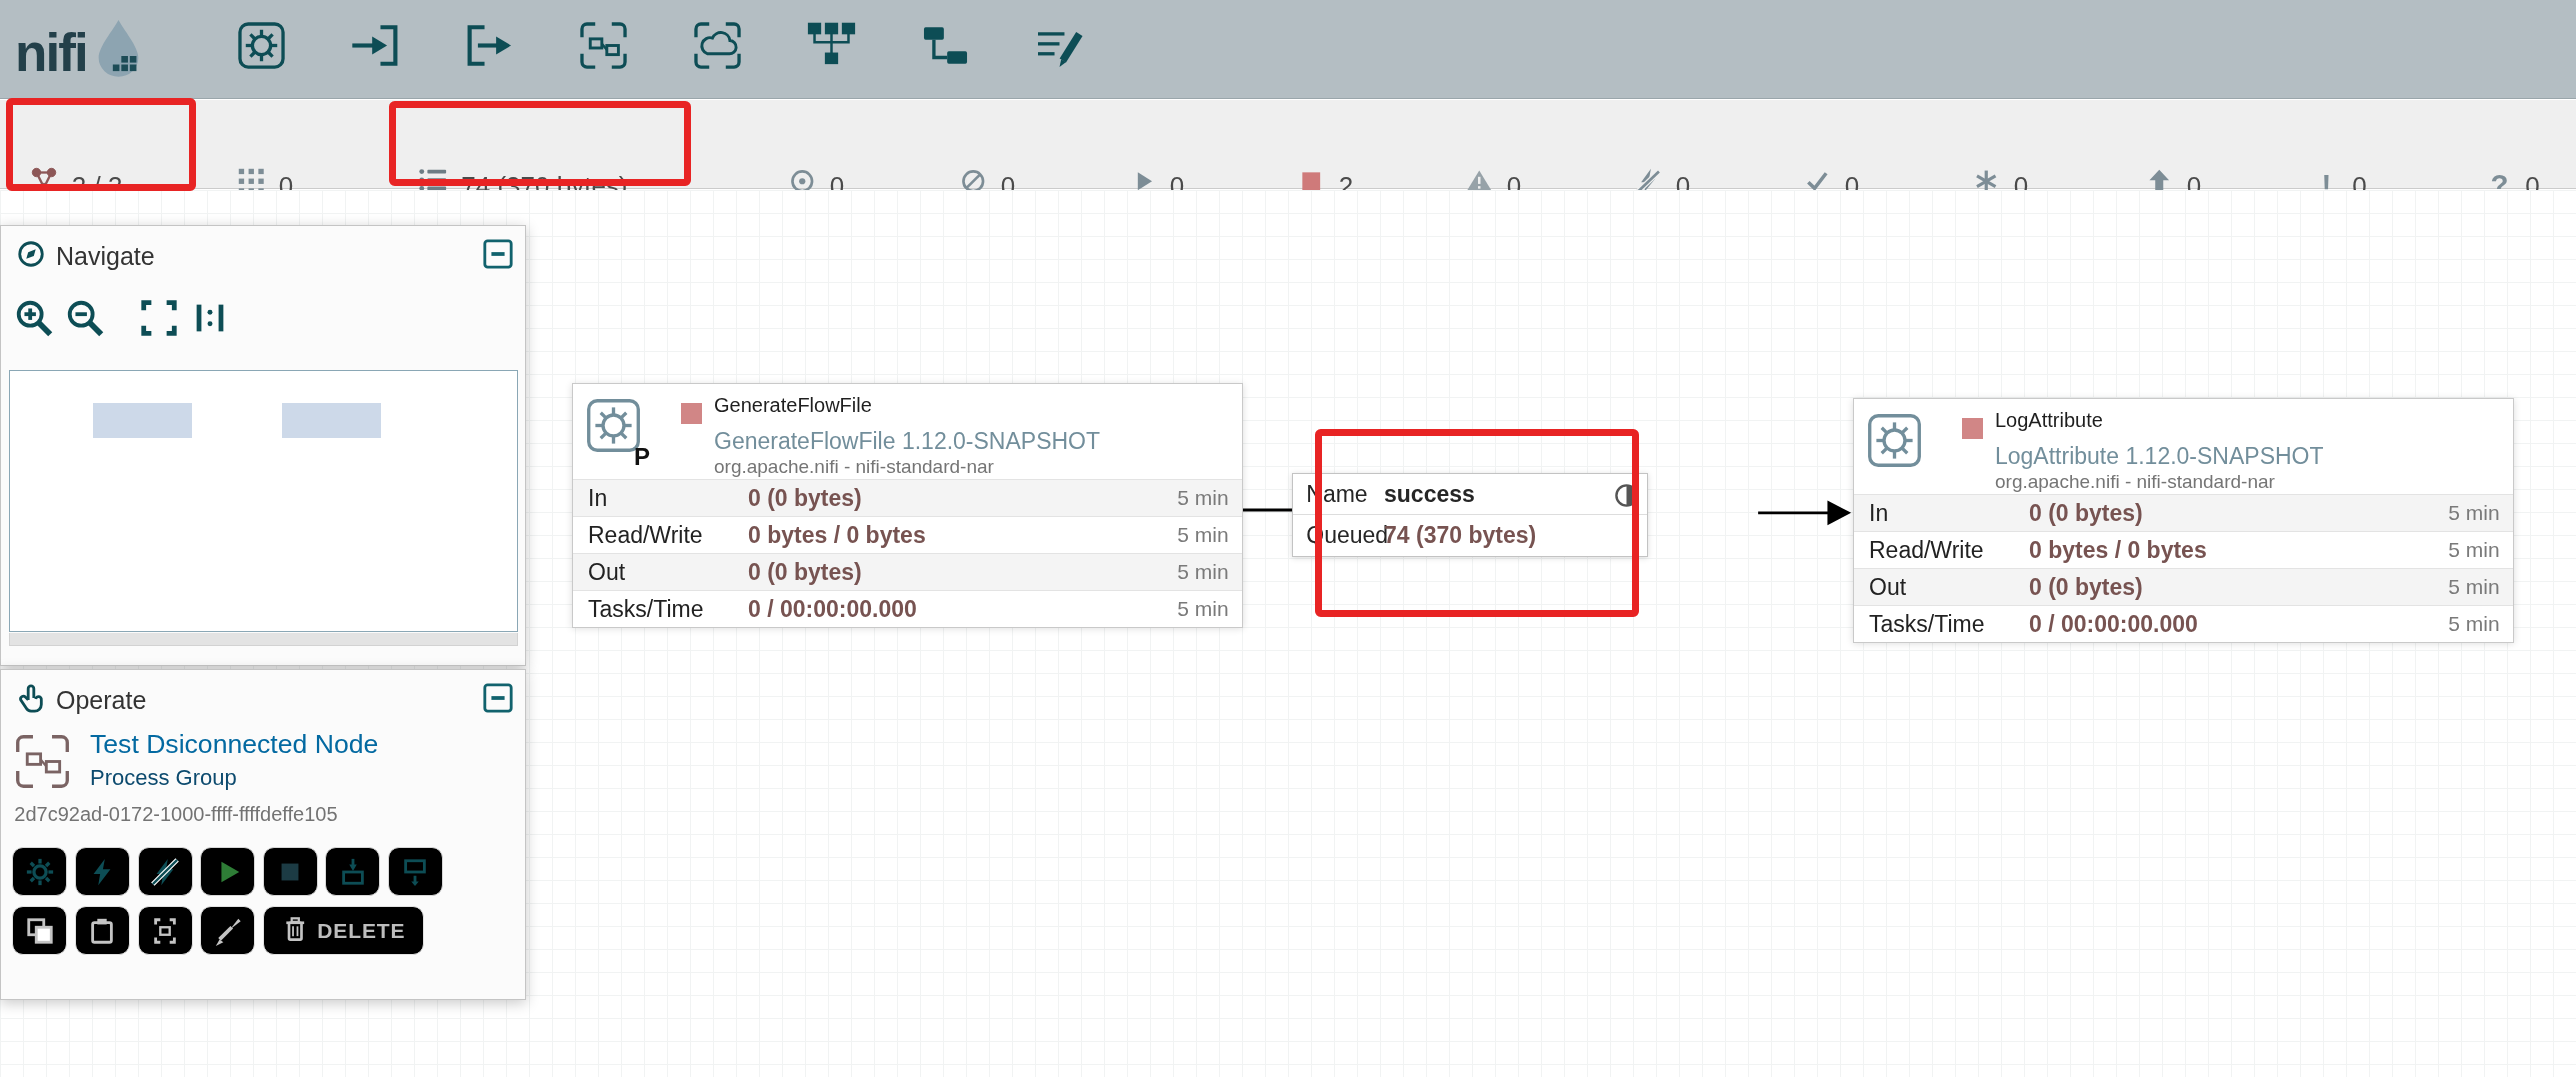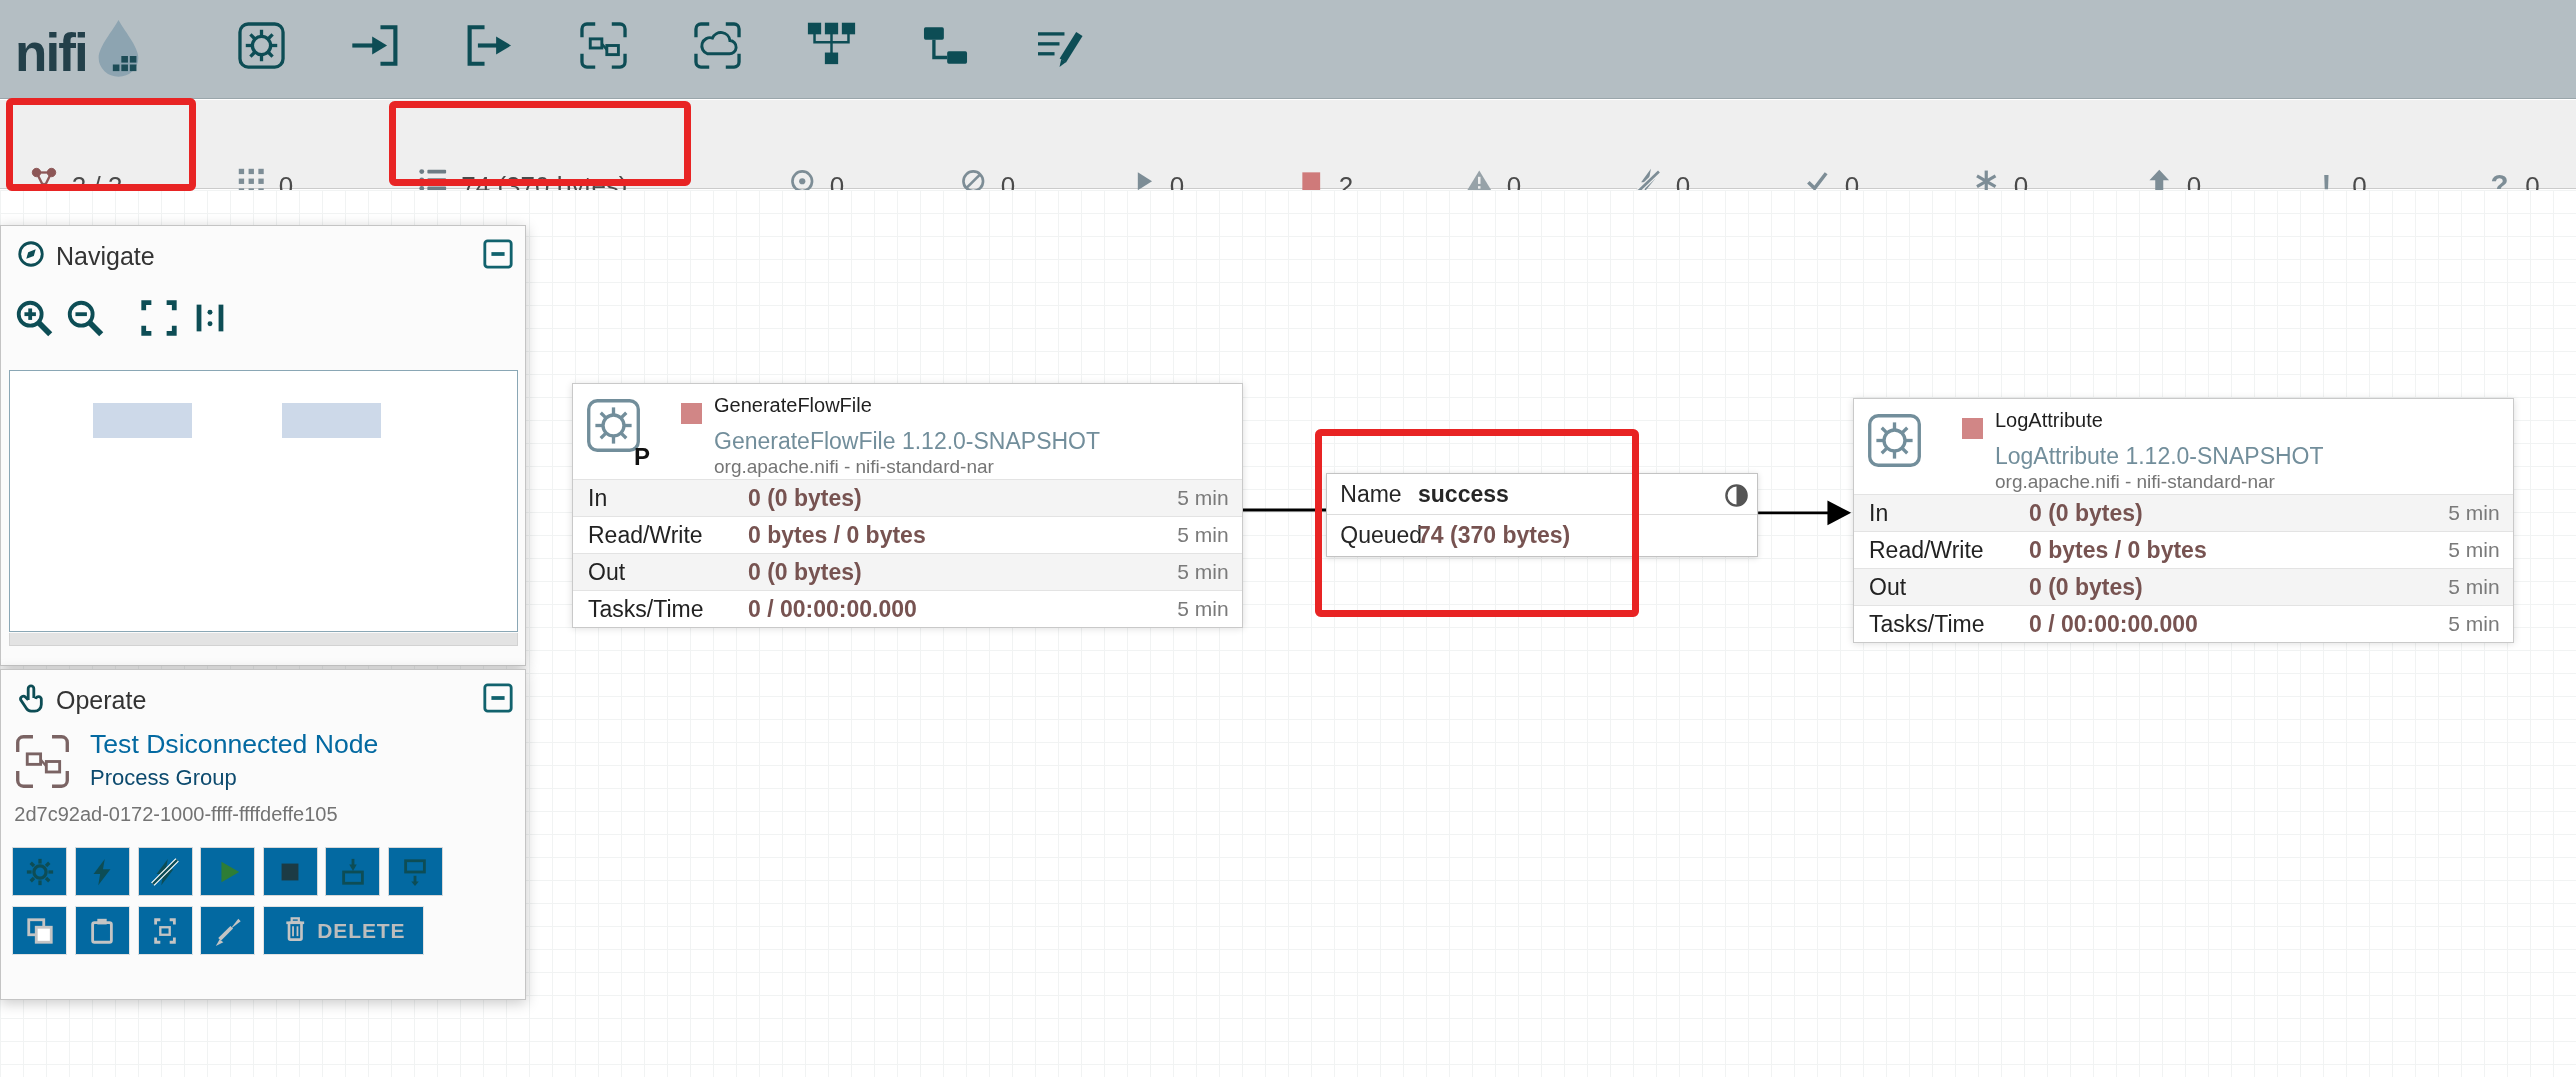--- a/index.html
+++ b/index.html
@@ -40,21 +40,21 @@
   .proc-name { position:absolute; left:141px; top:9.5px; font-size:20px; color:#1f1f1f; }
   .proc-type { position:absolute; left:141px; top:44px; font-size:23px; color:#728e9b; }
   .proc-bundle { position:absolute; left:141px; top:72px; font-size:19px; color:#757575; }
   .proc-row { display:flex; align-items:center; height:37px; font-size:23px; border-top:0.9px solid #e3e3e3; }
   .proc-row.alt { background:#f4f4f4; }
   .pr-label { width:175px; padding-left:15px; color:#222; }
   .pr-value { flex:1; font-weight:bold; color:#775351; }
   .pr-window { color:#7a7a7a; font-size:21px; padding-right:13.3px; }
 
   
-  .conn-label { position:absolute; left:1326px; top:473px; width:432px; height:84px;
+  .conn-label { position:absolute; left:1292px; top:473px; width:356px; height:84px;
                 background:#fff; border:0.9px solid #c3c3c3; z-index:5; box-shadow:0 0.9px 5.7px rgba(0,0,0,.15); }
   .cl-row { position:relative; height:41px; display:flex; align-items:center; font-size:23px; }
   .cl-row.first { border-bottom:0.9px solid #ddd; }
   .cl-key { width:91px; padding-left:13.3px; color:#262626; }
   .cl-val { color:#262626; font-weight:bold; }
   .cl-val.queued { color:#775351; }
   .cl-pie { position:absolute; right:7.6px; top:8.5px; }
 
   
   .panel { position:absolute; left:0; width:526px; background:#fbfbfb; border:0.9px solid #c4c4c4;
@@ -70,21 +70,21 @@
              border:0.9px solid #8aa7b5; }
   .mini-rect { position:absolute; top:32px; width:99px; height:35px; background:#cdd9e9; }
   .mini-strip { position:absolute; left:7.6px; top:407px; width:509px; height:13.3px; background:#e3e3e3;
                 border:0.9px solid #d2d2d2; border-top:none; }
 
   .op-icon { position:absolute; left:11.4px; top:61px; }
   .op-name { position:absolute; left:89px; top:59px; font-size:26.6px; color:#0369a1; }
   .op-type { position:absolute; left:89px; top:95px; font-size:22px; color:#0c4a6e; }
   .op-id { position:absolute; left:13.3px; top:133px; font-size:20px; color:#737373; }
   .op-row { position:absolute; left:11.4px; display:flex; gap:7.6px; }
-  .op-btn { width:55px; height:49px; background:#0369a1; border:0.9px solid #d7d7d7; border-radius:1px;
+  .op-btn { width:55px; height:49px; background:#000000; border:0.9px solid #d7d7d7; border-radius:11px;
             display:flex; align-items:center; justify-content:center; gap:7.6px; cursor:pointer; }
   .op-btn.disabled { border-color:#e2e2e2; cursor:default; }
   .op-del { width:161px; }
   .op-del-label { font-size:21px; color:#bdbdbd; letter-spacing:0.9px; font-weight:bold; }
 
   
   .ann { position:absolute; border:7.6px solid #e82424; border-radius:5.7px; z-index:60; pointer-events:none; }
 </style>
 </head>
 <body>

